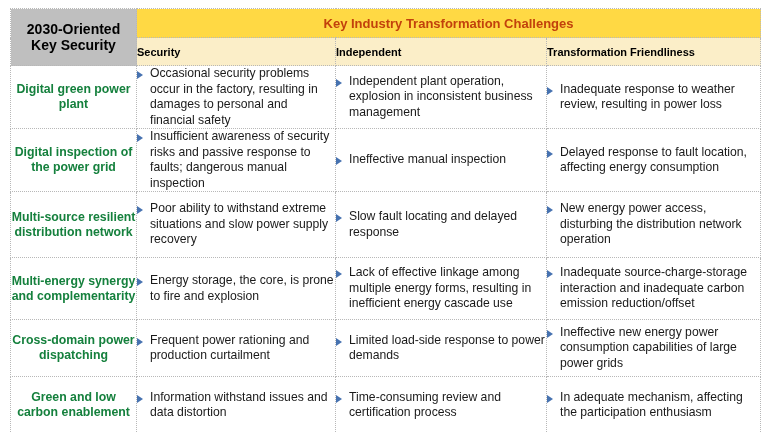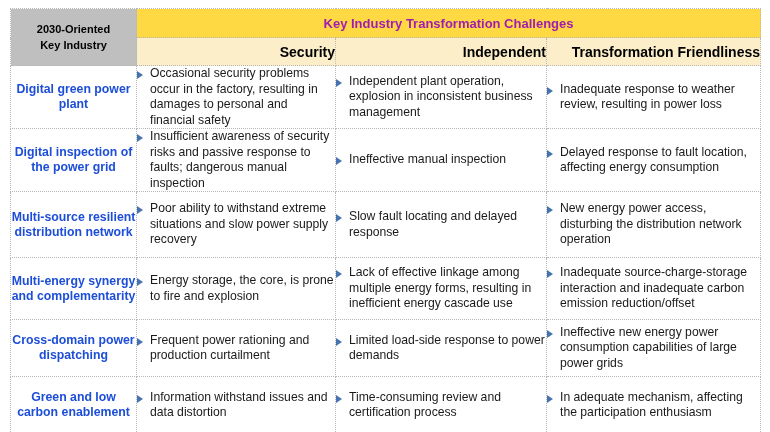--- a/index.html
+++ b/index.html
@@ -41,53 +41,53 @@
   col.c-scenario { width: 126px; }
   col.c-sec      { width: 199px; }
   col.c-eff      { width: 211px; }
   col.c-env      { width: 214px; }
 
   
   .hdr-corner {
     background: #bfbfbf;
     color: #000000;
     font-weight: bold;
-    font-size: 11px;
+    font-size: 14px;
     line-height: 16px;
     text-align: center;
     padding: 4px 6px;
     border: 1px dotted #b8b8b8;
   }
   .hdr-band {
     background: #ffd944;
-    color: #a21caf;
+    color: #c2410c;
     font-weight: bold;
     font-size: 13px;
     text-align: center;
     height: 29px;
     border: 1px dotted #b8b8b8;
   }
   .hdr-sub {
     background: #fbeec8;
     color: #000000;
     font-weight: bold;
-    font-size: 14px;
-    text-align: right;
+    font-size: 11px;
+    text-align: left;
     height: 28px;
     border: 1px dotted #b8b8b8;
   }
 
   
   .scenario {
     font-weight: bold;
     font-size: 12.3px;
     line-height: 15px;
     text-align: center;
     padding: 5px 6px;
-    color: #1d4ed8;
+    color: #15803d;
   }
   .cell {
     padding: 6px 8px 6px 6px;
     color: #1a1a1a;
   }
   .bullet-row {
     display: flex;
     align-items: flex-start;
     gap: 7px;
   }
@@ -122,21 +122,21 @@
     <colgroup>
       <col class="c-scenario">
       <col class="c-sec">
       <col class="c-eff">
       <col class="c-env">
     </colgroup>
     <tbody>
       <tr>
         <td class="hdr-corner" rowspan="2">
           <div>2030-Oriented</div>
-          <div>Key Industry</div>
+          <div>Key Security</div>
         </td>
         <td class="hdr-band" colspan="3">Key Industry Transformation Challenges</td>
       </tr>
       <tr>
         <td class="hdr-sub">Security</td>
         <td class="hdr-sub">Independent</td>
         <td class="hdr-sub">Transformation Friendliness</td>
       </tr>
 
       <tr class="r0">

